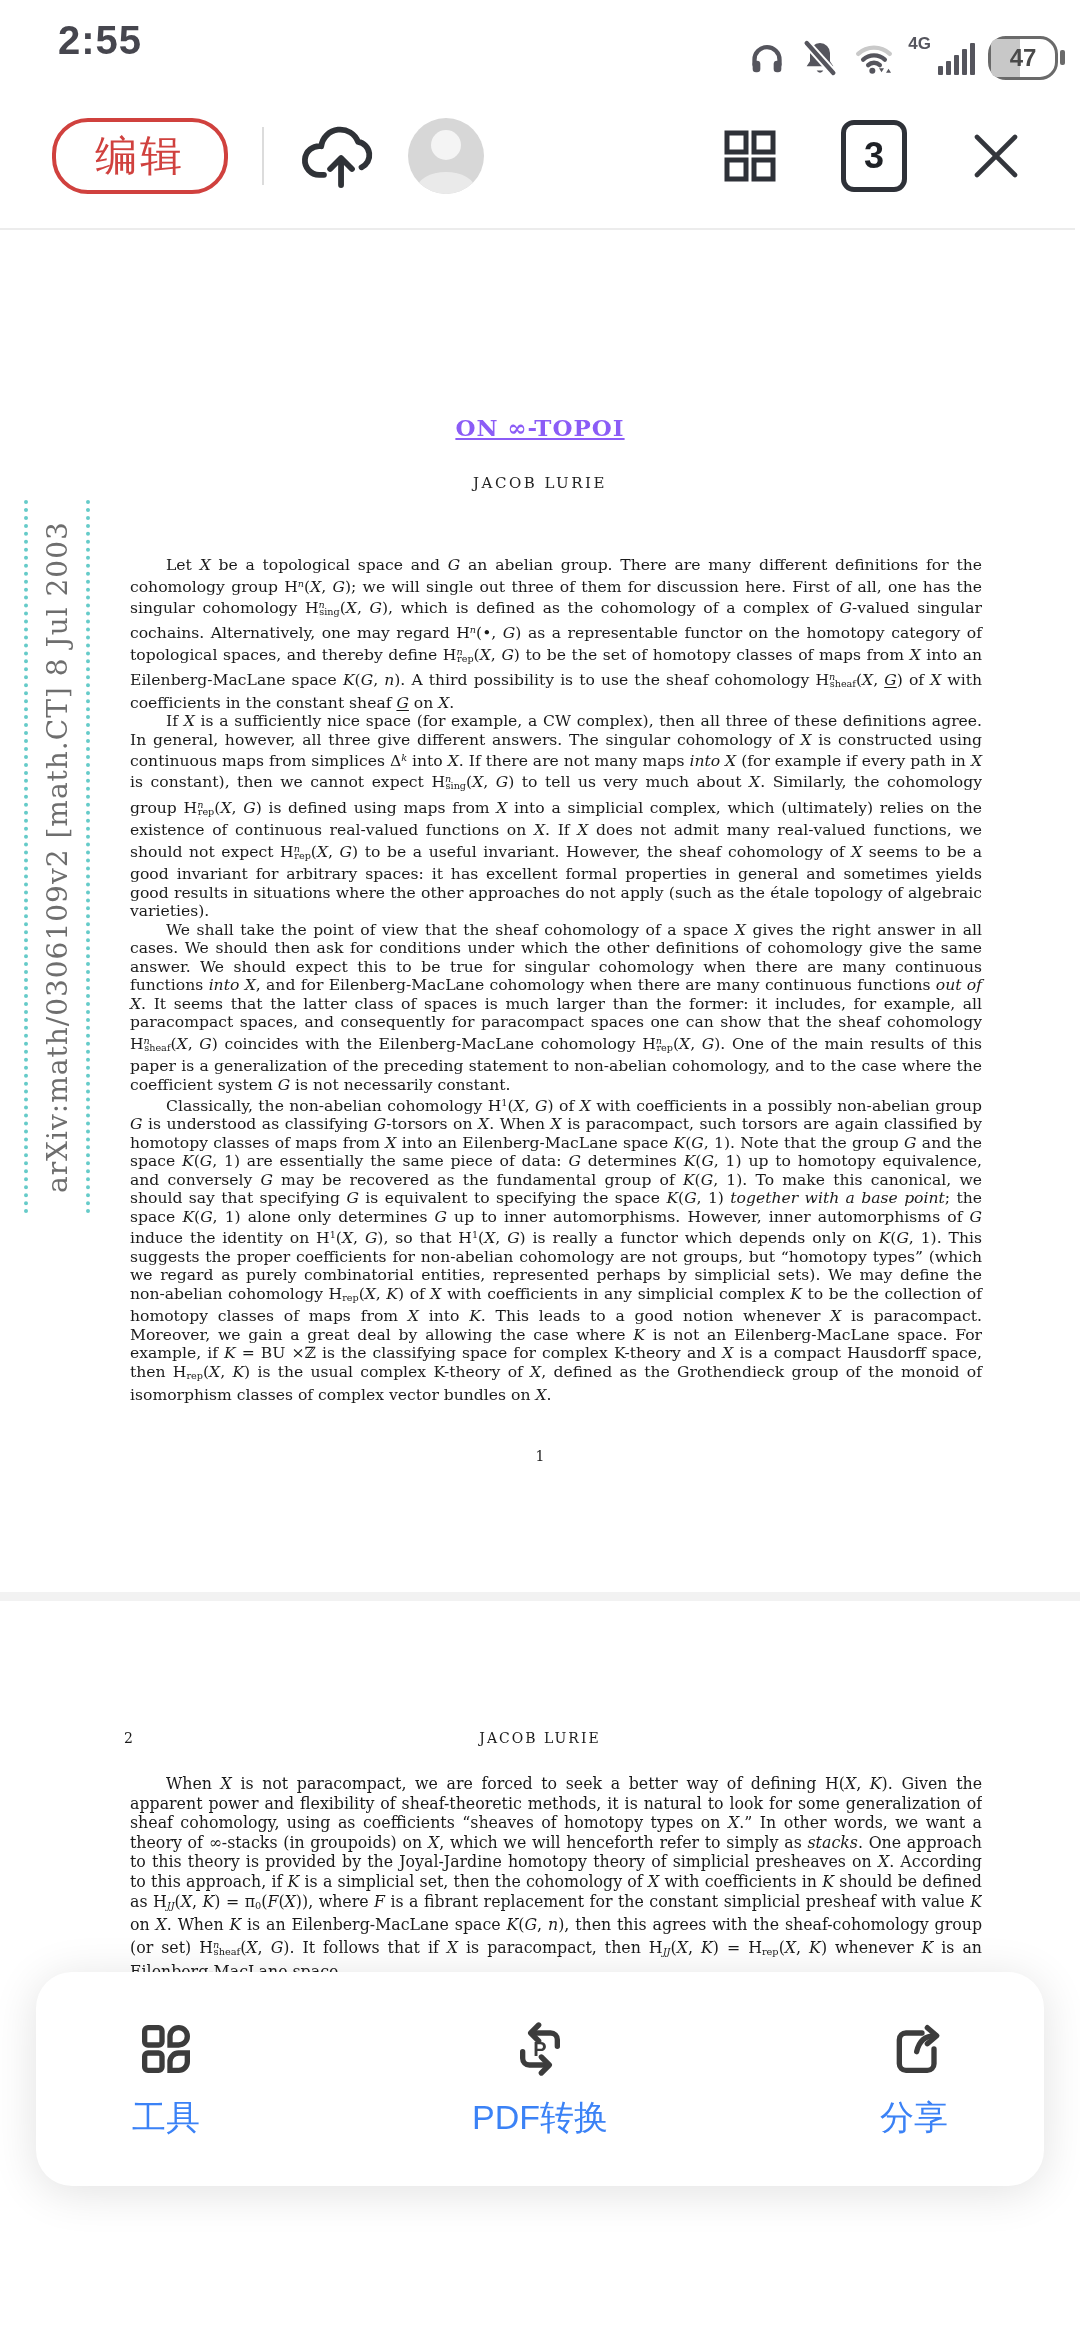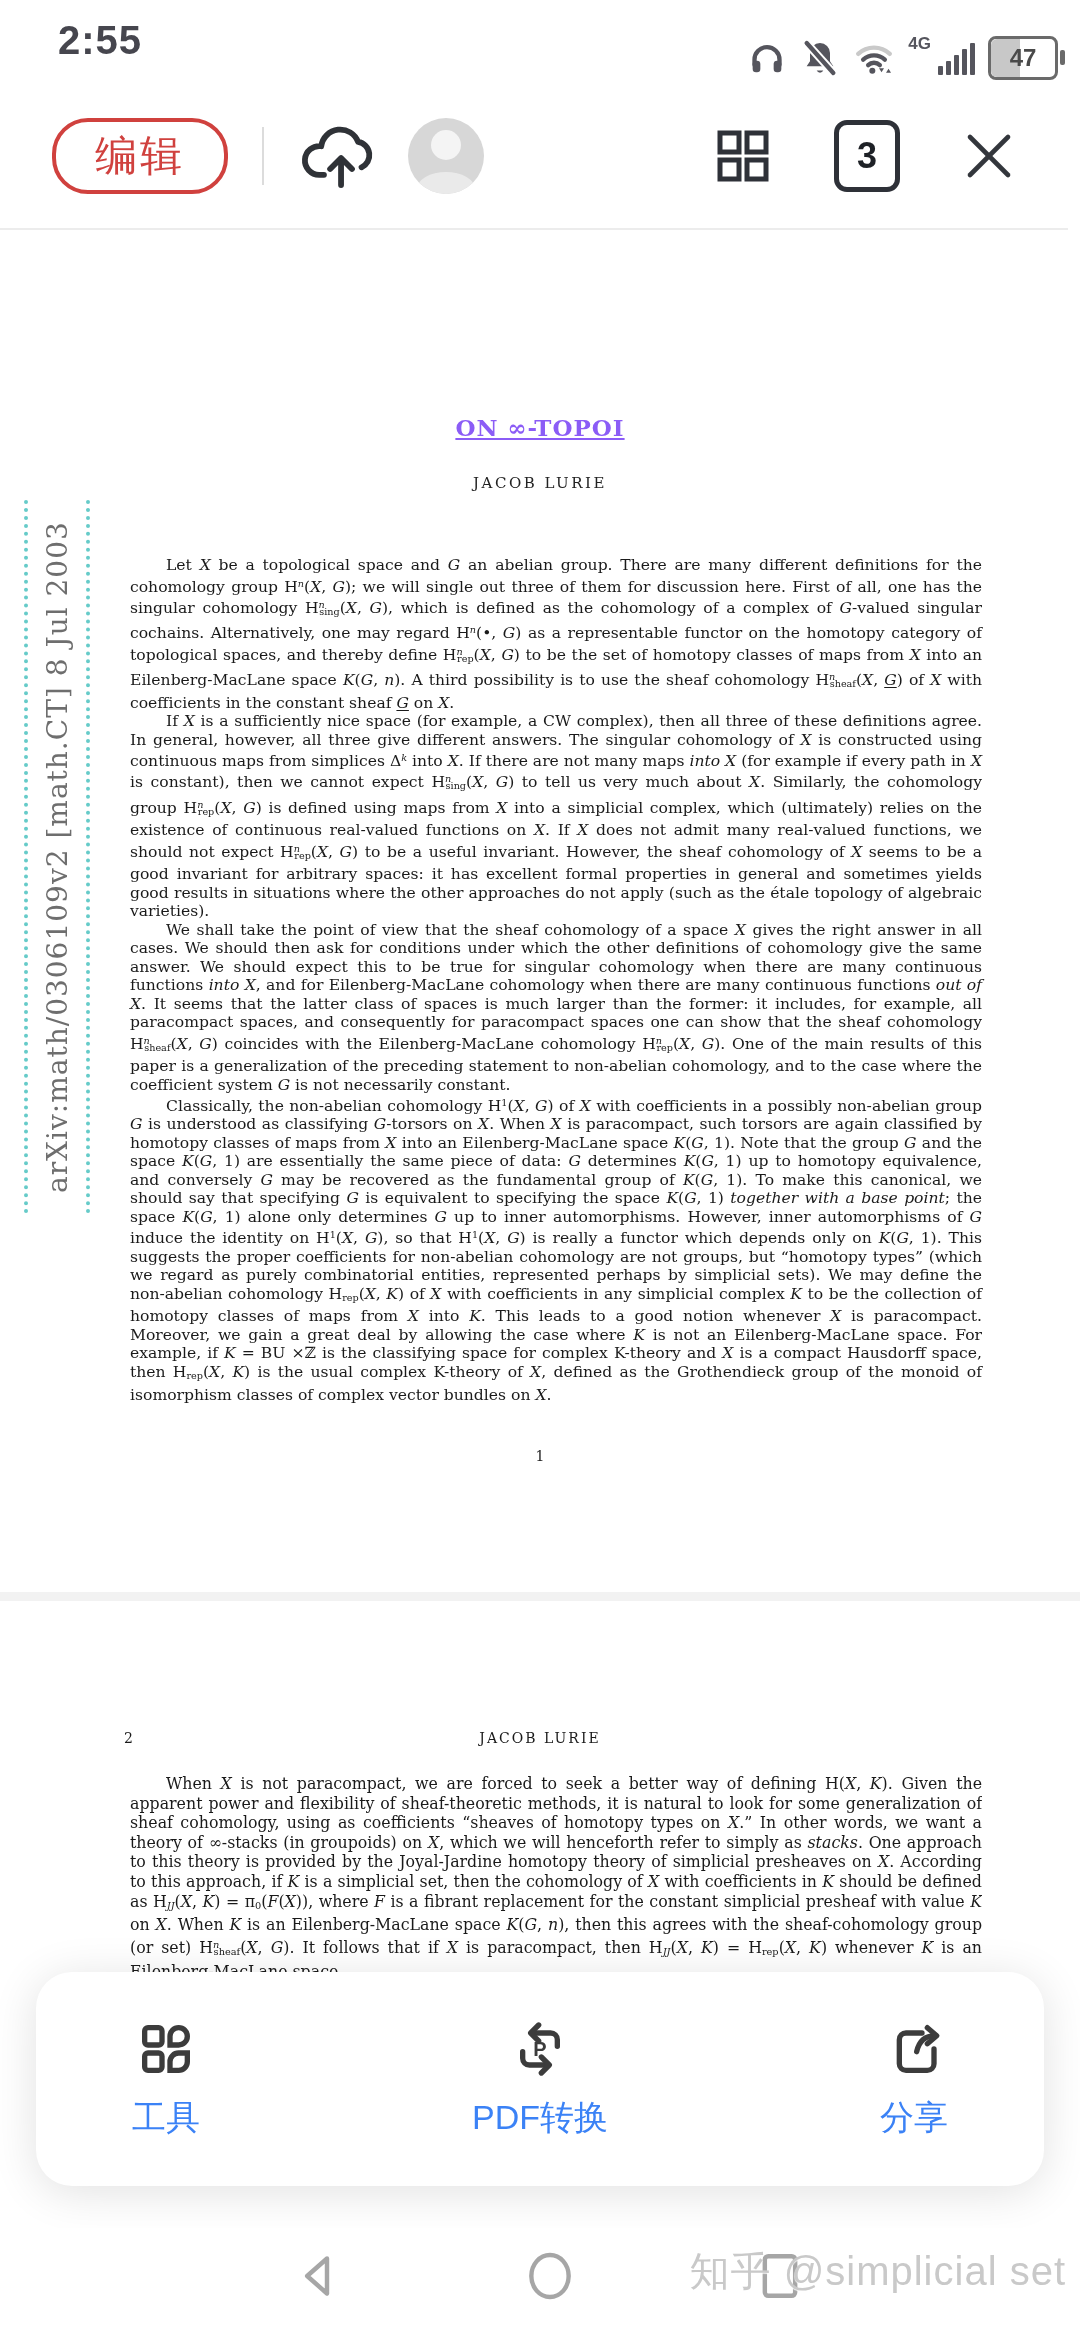--- a/index.html
+++ b/index.html
@@ -6,28 +6,28 @@
   .screen{position:relative;width:1080px;height:2340px;background:#ffffff;overflow:hidden;
           font-family:"Liberation Sans",sans-serif;color:#222;}
 
   
   .statusbar{position:absolute;top:0;left:0;right:0;height:84px;}
   .time{position:absolute;left:58px;top:18px;font-size:40px;font-weight:600;color:#46464e;letter-spacing:1px;}
   .sticons{position:absolute;right:22px;top:36px;display:flex;align-items:center;gap:13px;height:44px;}
   .sig{display:flex;align-items:flex-end;gap:3px;height:34px;}
   .sig i{display:block;width:5px;background:#55555d;border-radius:1px;}
   .netlabel{font-size:17px;font-weight:700;color:#55555d;align-self:flex-start;margin-right:-6px;margin-top:-2px;}
-  .battery{position:relative;width:64px;height:38px;border:3px solid #6a6a6a;border-radius:8px;
+  .battery{position:relative;width:64px;height:38px;border:3px solid #6a6a6a;border-radius:18px;
            display:flex;align-items:center;justify-content:center;}
   .battery .fill{position:absolute;left:0;top:0;bottom:0;width:45%;background:#c8c8c8;border-radius:6px 0 0 6px;}
   .battery .pct{position:relative;font-size:24px;font-weight:600;color:#4a4a4a;}
   .battery .nub{position:absolute;right:-10px;top:11px;width:5px;height:15px;background:#6a6a6a;border-radius:2px;}
 
   
-  .toolbar{position:absolute;top:84px;left:0;right:12px;height:146px;border-bottom:2px solid #ececec;
+  .toolbar{position:absolute;top:84px;left:0;right:5px;height:146px;border-bottom:2px solid #ececec;
            display:flex;align-items:center;padding:0 52px;box-sizing:border-box;}
   .edit-btn{display:inline-flex;align-items:center;justify-content:center;
             min-width:168px;height:68px;border:4px solid #d0413e;border-radius:36px;
             color:#d0413e;font-size:42px;letter-spacing:3px;background:#fff;}
   .tb-divider{width:2px;height:58px;background:#dcdcdc;margin:0 34px;}
   .avatar{width:76px;height:76px;border-radius:50%;background:#d7d7d7;position:relative;overflow:hidden;margin-left:28px;}
   .avatar .head{position:absolute;left:23px;top:12px;width:30px;height:30px;border-radius:50%;background:#f4f4f4;}
   .avatar .body{position:absolute;left:9px;bottom:-12px;width:58px;height:34px;border-radius:50%;background:#eaeaea;}
   .tb-spacer{flex:1;}
   .pagebox{width:56px;height:62px;border:5px solid #2e3138;border-radius:13px;display:flex;align-items:center;
@@ -194,26 +194,14 @@
     <div class="sheet-item">
       <svg width="64" height="64" viewBox="0 0 48 48">
         <path d="M30 12 h-12 a5 5 0 0 0 -5 5 v18 a5 5 0 0 0 5 5 h16 a5 5 0 0 0 5-5 v-11" fill="none" stroke="#3c3c3c" stroke-width="4" stroke-linecap="round"></path>
         <path d="M26 26 c2-9 7-12 14-12" fill="none" stroke="#3c3c3c" stroke-width="4" stroke-linecap="round"></path>
         <path d="M34 8 l7 6 -7 6" fill="none" stroke="#3c3c3c" stroke-width="4" stroke-linecap="round" stroke-linejoin="round"></path>
       </svg>
       <span class="lbl">分享</span>
     </div>
   </div>
 
-  <div class="navbar">
-    <svg class="nav-ico" style="left:292px" width="56" height="64" viewBox="0 0 24 24">
-      <path d="M15 4.5 L6.5 12 L15 19.5 Z" fill="none" stroke="#a6a6a6" stroke-width="1.9" stroke-linejoin="round"></path>
-    </svg>
-    <svg class="nav-ico" style="left:522px" width="56" height="64" viewBox="0 0 24 24">
-      <ellipse cx="12" cy="12" rx="8" ry="9" fill="none" stroke="#a6a6a6" stroke-width="1.9"></ellipse>
-    </svg>
-    <svg class="nav-ico" style="left:752px" width="56" height="64" viewBox="0 0 24 24">
-      <rect x="5.5" y="3.5" width="13" height="17" rx="1.5" fill="none" stroke="#a6a6a6" stroke-width="1.9"></rect>
-    </svg>
-    <div class="watermark">知乎 @simplicial set</div>
-  </div>
 
 </div>
 
 </body></html>

